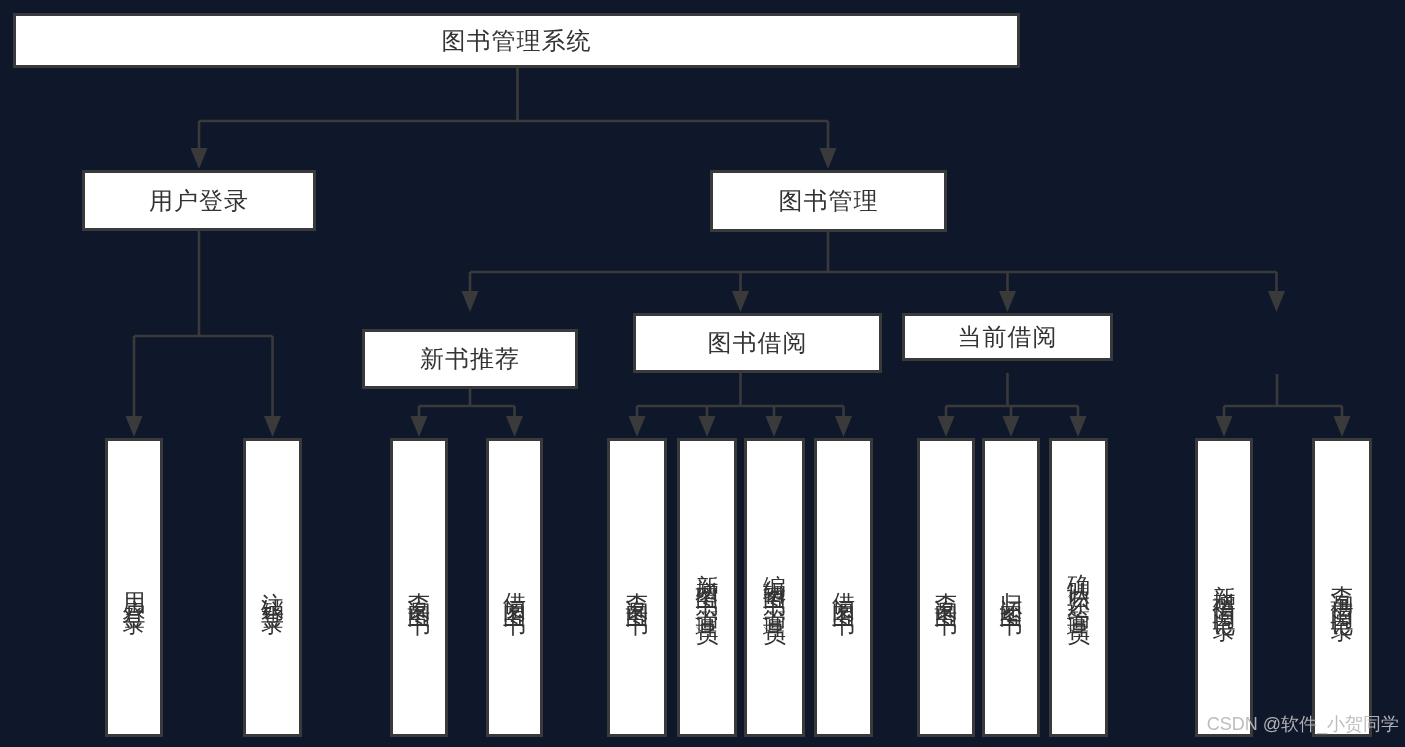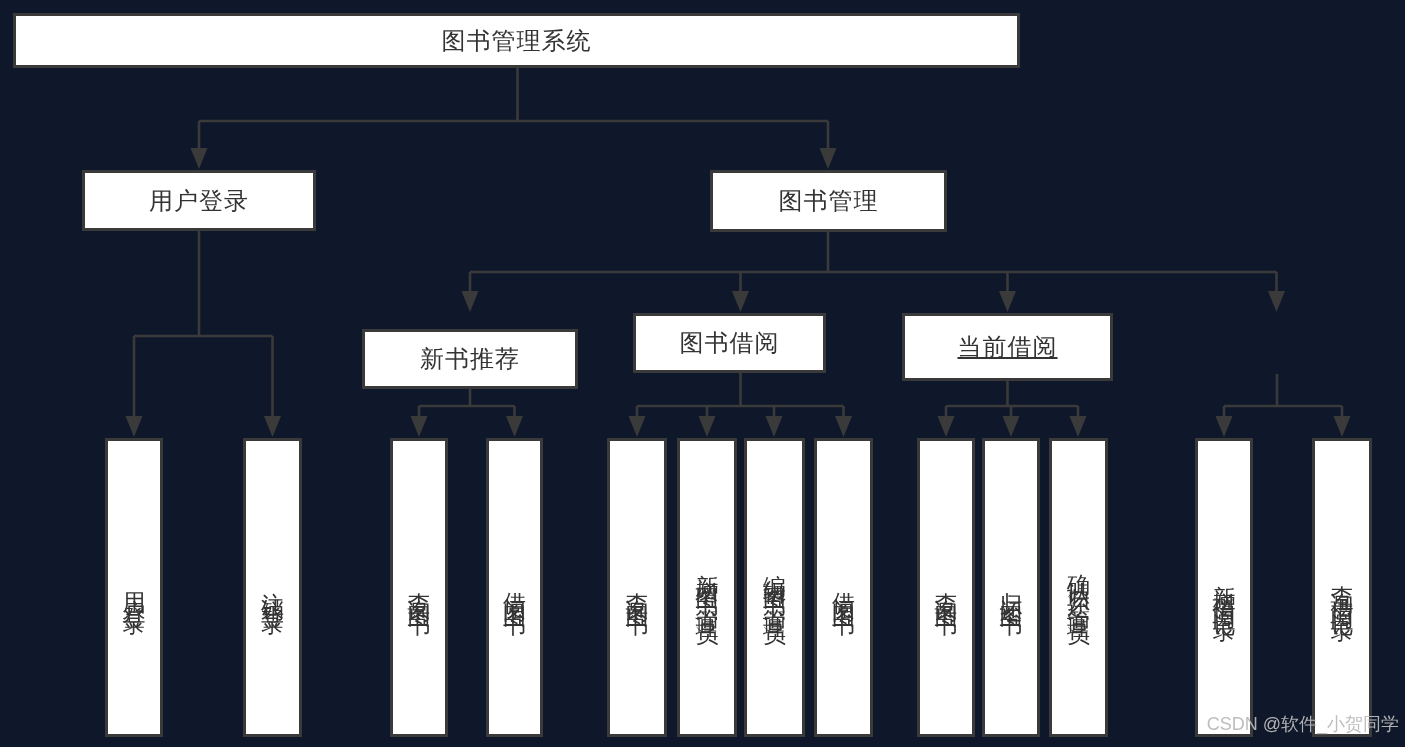--- a/index.html
+++ b/index.html
@@ -43,22 +43,22 @@
     font-size: 23px;
     line-height: 1;
     letter-spacing: 7px;
     white-space: nowrap;
   }
   
   #root  { left: 13px;   top: 13px;  width: 1007px; height: 55px; }
   #l2-0  { left: 82px;   top: 170px; width: 234px;  height: 61px; }
   #l2-1  { left: 710px;  top: 170px; width: 237px;  height: 62px; justify-content: center; }
   #l3-0  { left: 362px;  top: 329px; width: 216px;  height: 60px; }
-  #l3-1  { left: 633px;  top: 313px; width: 193px;  height: 60px; }
-  #l3-2  { left: 902px;  top: 313px; width: 211px;  height: 68px; text-decoration: underline; }
+  #l3-1  { left: 633px;  top: 313px; width: 249px;  height: 60px; }
+  #l3-2  { left: 902px;  top: 313px; width: 211px;  height: 48px; }
   #l3-3  { left: 1168px; top: 314px; width: 218px;  height: 60px; }
   .leaf  { top: 438px; height: 299px; }
   #u-0 { left: 105px;  width: 58px; }
   #u-1 { left: 243px;  width: 59px; }
   #n-0 { left: 390px;  width: 58px; }
   #n-1 { left: 486px;  width: 57px; }
   #b-0 { left: 607px;  width: 60px; }
   #b-1 { left: 677px;  width: 60px; }
   #b-2 { left: 744px;  width: 61px; }
   #b-3 { left: 814px;  width: 59px; }

